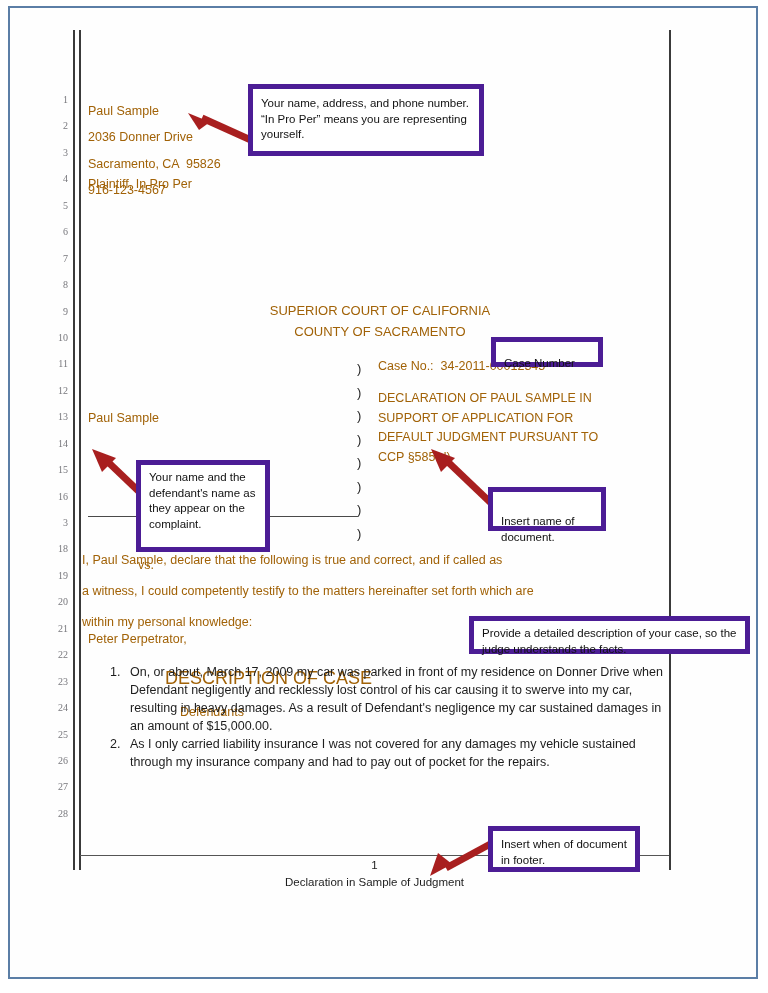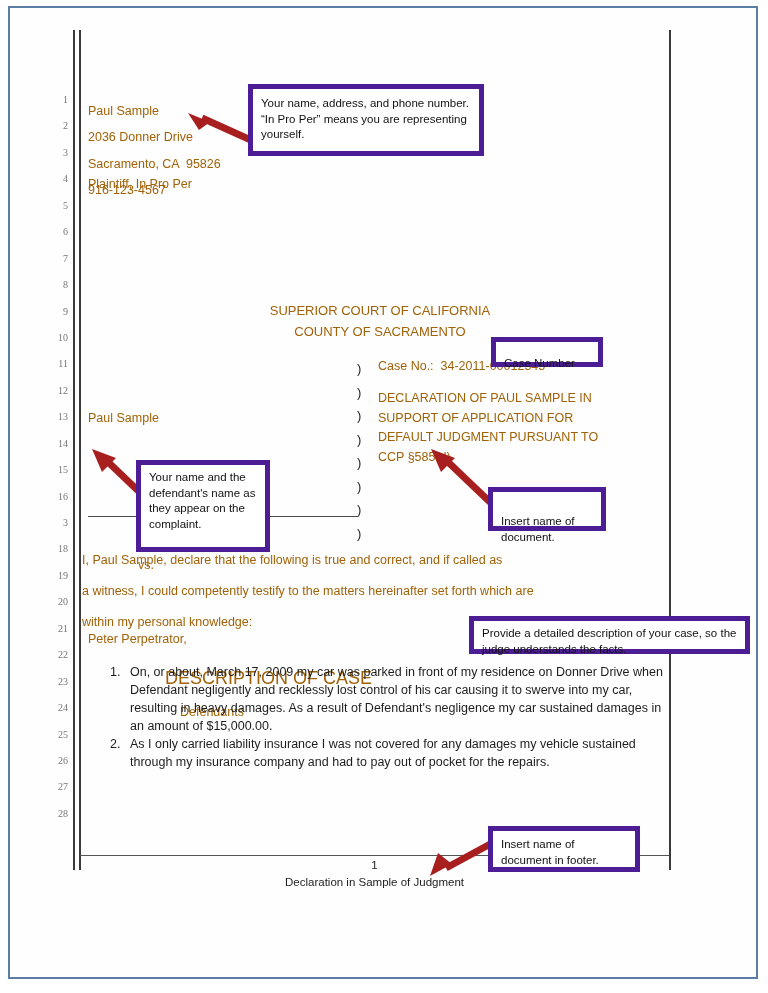--- a/index.html
+++ b/index.html
@@ -318,15 +318,15 @@
   <div class="callout" id="callout-name-address">Your name, address, and phone number. “In Pro Per” means you are representing yourself.</div>
 
   <div class="callout" id="callout-case-number">Case Number</div>
 
   <div class="callout" id="callout-party-names">Your name and the defendant's name as they appear on the complaint.</div>
 
   <div class="callout" id="callout-doc-name">Insert name of document.</div>
 
   <div class="callout" id="callout-description">Provide a detailed description of your case, so the judge understands the facts.</div>
 
-  <div class="callout" id="callout-footer-name">Insert name of document in footer.</div>
+  <div class="callout" id="callout-footer-name">Insert when of document in footer.</div>
 
 </div>
 
 </body></html>

